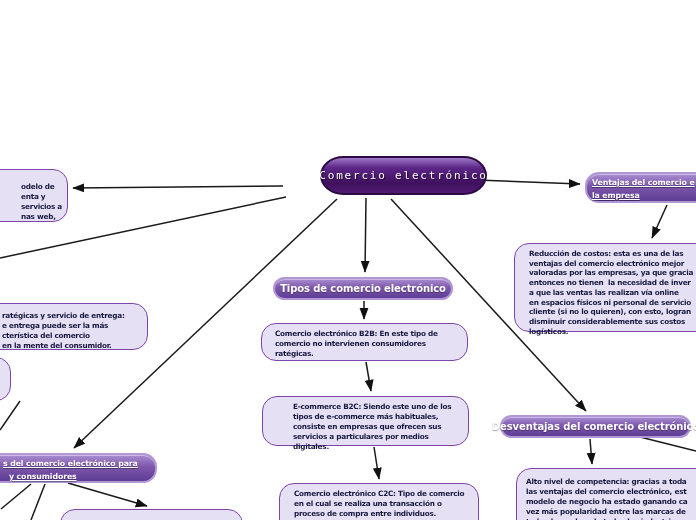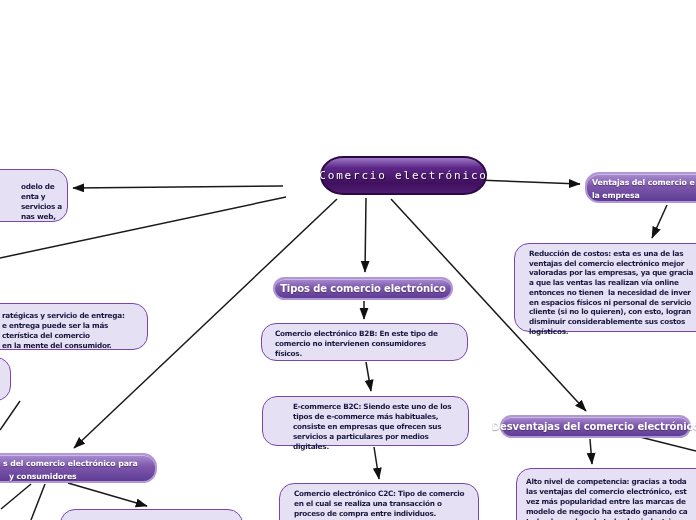--- a/index.html
+++ b/index.html
@@ -20,21 +20,21 @@
 
   
   .pill{
     background:linear-gradient(180deg,#a98ed1 0%,#7d57ab 45%,#5f3d96 100%);
     border:2px solid #b197d6;border-radius:14px;
     box-shadow:inset 0 1px 0 rgba(255,255,255,.4);color:#fff;
   }
   .pill.centered{display:flex;align-items:center;justify-content:center;}
   .pill-label{font-weight:bold;font-size:10px;letter-spacing:-0.1px;
     white-space:nowrap;text-shadow:0 1px 1px rgba(0,0,0,.35);}
-  .pill-lines{position:absolute;}
+  .pill-lines{position:absolute;text-decoration:underline;}
   .pill-lines div{white-space:pre;font-weight:bold;font-size:7.8px;line-height:13px;
     color:#fff;letter-spacing:-0.1px;text-shadow:0 1px 1px rgba(0,0,0,.35);}
   [data-name="pill-ventajas-clientes"] .pill-lines div:nth-child(2){margin-left:6px;}
 
   
   .leaf{background:#e6e0f5;border:1.5px solid #7b45ad;border-radius:15px;}
   .leaf-text{position:absolute;color:#18183f;font-weight:bold;font-size:7.3px;
     letter-spacing:-0.25px;line-height:10px;}
   .leaf-text div{white-space:pre;}
   .leaf-text.tight div{line-height:9.7px;}
@@ -93,21 +93,21 @@
   <div class="node leaf" data-name="note-left-clipped" style="left:-140px;top:357px;width:151px;height:44px;"></div>
 
   <div class="node pill centered" data-name="pill-tipos" style="left:273px;top:277px;width:180px;height:23px;">
     <span class="pill-label" data-name="pill-tipos-label">Tipos de comercio electrónico</span>
   </div>
 
   <div class="node leaf" data-name="leaf-b2b" style="left:261px;top:323px;width:207px;height:38px;">
     <div class="leaf-text" style="left:13px;top:5px;">
       <div data-name="leaf-text-line">Comercio electrónico B2B: En este tipo de</div>
       <div data-name="leaf-text-line">comercio no intervienen consumidores</div>
-      <div data-name="leaf-text-line">físicos.</div>
+      <div data-name="leaf-text-line">ratégicas.</div>
     </div>
   </div>
 
   <div class="node leaf" data-name="leaf-b2c" style="left:262px;top:396px;width:207px;height:50px;">
     <div class="leaf-text" style="left:14px;top:5px;margin-left:16px;">
       <div data-name="leaf-text-line">E-commerce B2C: Siendo este uno de los</div>
       <div data-name="leaf-text-line">tipos de e-commerce más habituales,</div>
       <div data-name="leaf-text-line">consiste en empresas que ofrecen sus</div>
       <div data-name="leaf-text-line">servicios a particulares por medios</div>
       <div data-name="leaf-text-line">digitales.</div>
@@ -127,39 +127,39 @@
       <div data-name="pill-text-line">Ventajas del comercio e</div>
       <div data-name="pill-text-line">la empresa</div>
     </div>
   </div>
 
   <div class="node leaf" data-name="leaf-reduccion-costos" style="left:514px;top:243px;width:202px;height:89px;">
     <div class="leaf-text tight" style="left:14px;top:5px;">
       <div data-name="leaf-text-line">Reducción de costos: esta es una de las</div>
       <div data-name="leaf-text-line">ventajas del comercio electrónico mejor</div>
       <div data-name="leaf-text-line">valoradas por las empresas, ya que gracia</div>
+      <div data-name="leaf-text-line">entonces no tienen  la necesidad de inver</div>
       <div data-name="leaf-text-line">a que las ventas las realizan vía online</div>
-      <div data-name="leaf-text-line">entonces no tienen  la necesidad de inver</div>
       <div data-name="leaf-text-line">en espacios físicos ni personal de servicio</div>
       <div data-name="leaf-text-line">cliente (si no lo quieren), con esto, logran</div>
       <div data-name="leaf-text-line">disminuir considerablemente sus costos</div>
       <div data-name="leaf-text-line">logísticos.</div>
     </div>
   </div>
 
   <div class="node pill centered" data-name="pill-desventajas" style="left:500px;top:415px;width:191px;height:23px;">
     <span class="pill-label" data-name="pill-desventajas-label">Desventajas del comercio electrónico</span>
   </div>
 
   <div class="node leaf" data-name="leaf-alto-competencia" style="left:516px;top:468px;width:198px;height:70px;">
     <div class="leaf-text" style="left:9px;top:8px;">
       <div data-name="leaf-text-line">Alto nivel de competencia: gracias a toda</div>
       <div data-name="leaf-text-line">las ventajas del comercio electrónico, est</div>
+      <div data-name="leaf-text-line">modelo de negocio ha estado ganando ca</div>
       <div data-name="leaf-text-line">vez más popularidad entre las marcas de</div>
-      <div data-name="leaf-text-line">modelo de negocio ha estado ganando ca</div>
       <div data-name="leaf-text-line">todo el mundo y de todas las industrias.</div>
     </div>
   </div>
 
   <div class="node pill" data-name="pill-ventajas-clientes" style="left:-80px;top:453px;width:237px;height:30px;">
     <div class="pill-lines" style="left:81px;top:2px;">
       <div data-name="pill-text-line">s del comercio electrónico para</div>
       <div data-name="pill-text-line">y consumidores</div>
     </div>
   </div>

